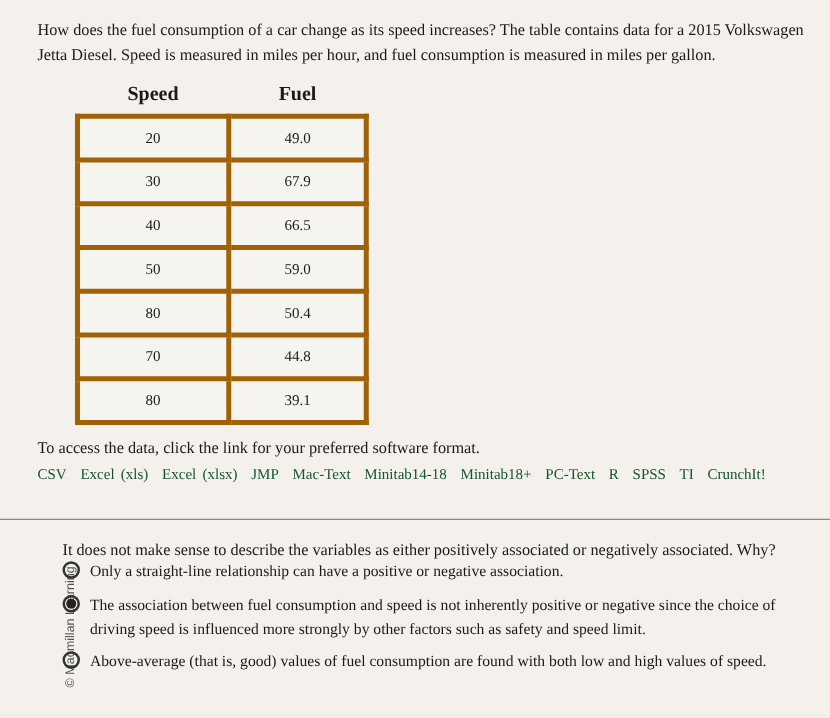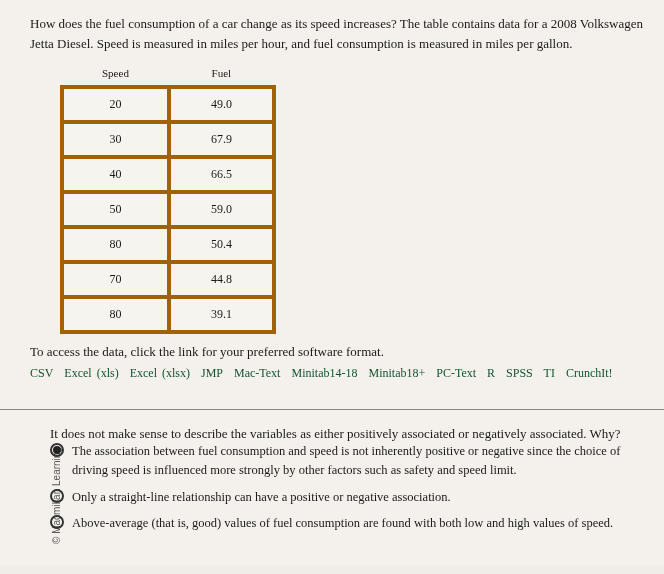--- a/index.html
+++ b/index.html
@@ -1,36 +1,36 @@
 <!DOCTYPE html>
 <html><head>
 <meta charset="utf-8">
 <style>
 body{margin:0;font-family:Georgia,serif;background:#f0ede8;width:664px;color:#1a1a1a}
 .page{padding:14px 18px 20px 30px;background:#f4f1ec;position:relative}
 .intro{font-size:13px;line-height:1.5;margin-bottom:8px}
 table{border-collapse:collapse;margin-left:30px;margin-bottom:10px}
-th{font-weight:normal;font-size:11px;padding:6px 40px;text-align:center;border:none}
+th{font-weight:bold;font-size:16px;padding:6px 40px;text-align:center;border:none}
 td{border:4px solid #a16207;padding:8px 40px;text-align:center;font-size:12px;background:#f6f4ef}
 .access{font-size:13px;margin:10px 0 6px 0}
 .links{font-size:12px;color:#14532d;word-spacing:2px;margin-bottom:28px}
 .links span{margin-right:6px}
 hr{border:none;border-top:1px solid #888;margin:0 -18px 0 -30px}
 .qsection{padding:16px 4px 4px 20px;position:relative}
 .vlabel{position:absolute;left:-22px;top:80px;transform:rotate(-90deg);transform-origin:center;font-size:10px;color:#555;white-space:nowrap;font-family:Arial,sans-serif}
 .qtext{font-size:13px;margin-bottom:0}
 .opt{display:flex;align-items:flex-start;gap:8px;font-size:12.5px;line-height:1.5;margin-bottom:8px}
 .radio{flex:0 0 14px;width:14px;height:14px;border:2px solid #333;border-radius:50%;margin-top:1px;position:relative;box-sizing:border-box}
 .radio.sel::after{content:"";position:absolute;inset:1px;background:#222;border-radius:50%}
 </style>
 </head>
 <body>
 
 <div class="page">
-<div class="intro">How does the fuel consumption of a car change as its speed increases? The table contains data for a 2008 Volkswagen Jetta Diesel. Speed is measured in miles per hour, and fuel consumption is measured in miles per gallon.</div>
+<div class="intro">How does the fuel consumption of a car change as its speed increases? The table contains data for a 2015 Volkswagen Jetta Diesel. Speed is measured in miles per hour, and fuel consumption is measured in miles per gallon.</div>
 
 <table>
 <tbody>
         <tr>
           <th>Speed</th>
           <th>Fuel</th>
         </tr>
 <tr>
           <td>20</td>
           <td>49.0</td>
@@ -78,25 +78,25 @@
 <span>CrunchIt!</span>
 </div>
 
 <hr>
 
 <div class="qsection">
 <div class="vlabel">© Macmillan Learning</div>
 <div class="qtext">It does not make sense to describe the variables as either positively associated or negatively associated. Why?</div>
 
 <div class="opt">
+<div class="radio"></div>
+<div>Only a straight-line relationship can have a positive or negative association.</div>
+</div>
+<div class="opt">
 <div class="radio sel"></div>
 <div>The association between fuel consumption and speed is not inherently positive or negative since the choice of driving speed is influenced more strongly by other factors such as safety and speed limit.</div>
-</div>
-<div class="opt">
-<div class="radio"></div>
-<div>Only a straight-line relationship can have a positive or negative association.</div>
 </div>
 <div class="opt">
 <div class="radio"></div>
 <div>Above-average (that is, good) values of fuel consumption are found with both low and high values of speed.</div>
 </div>
 </div>
 </div>
 
 </body></html>

